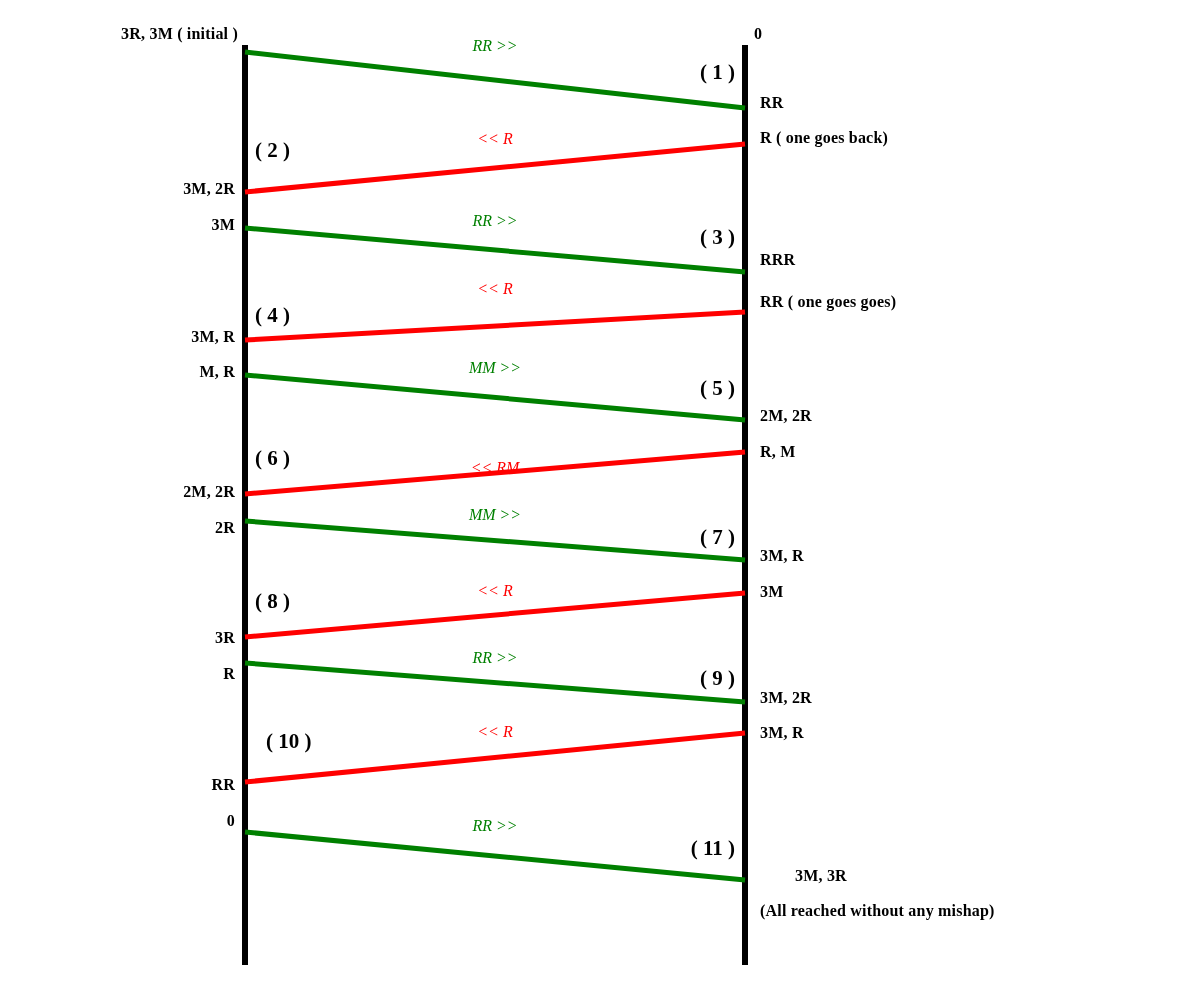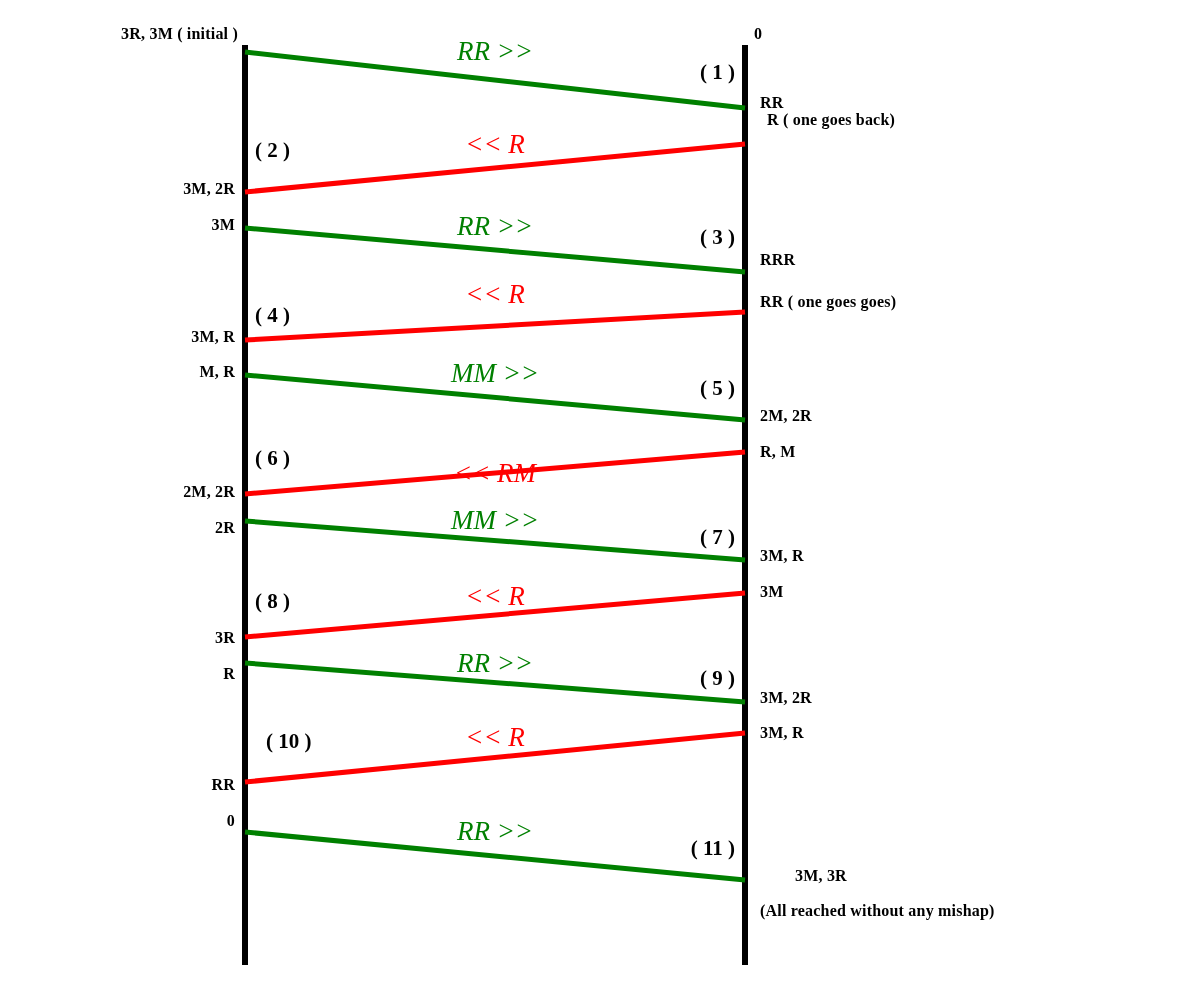--- a/index.html
+++ b/index.html
@@ -43,21 +43,21 @@
   .step {
     font-weight: bold;
     font-size: 21px;
   }
   .step.right-anchor {
     transform: translateX(-100%);
   }
   
   .msg {
     font-style: italic;
-    font-size: 27px;
+    font-size: 16px;
     transform: translateX(-50%);
   }
   .msg.green { color: #008000; }
   .msg.red   { color: #ff0000; }
 </style>
 </head>
 <body>
 
 <div id="canvas">
 
@@ -110,21 +110,21 @@
       <div class="txt state right-anchor" style="left: 235px; top: 217px;">3M</div>
       <div class="txt state right-anchor" style="left: 235px; top: 329px;">3M, R</div>
       <div class="txt state right-anchor" style="left: 235px; top: 364px;">M, R</div>
       <div class="txt state right-anchor" style="left: 235px; top: 484px;">2M, 2R</div>
       <div class="txt state right-anchor" style="left: 235px; top: 520px;">2R</div>
       <div class="txt state right-anchor" style="left: 235px; top: 630px; font-family: Liberation Serif, serif;">3R</div>
       <div class="txt state right-anchor" style="left: 235px; top: 666px;">R</div>
       <div class="txt state right-anchor" style="left: 235px; top: 777px;">RR</div>
       <div class="txt state right-anchor" style="left: 235px; top: 813px;">0</div>
       <div class="txt state" style="left: 760px; top: 95px;">RR</div>
-      <div class="txt state" style="left: 760px; top: 112px; margin-left: 7px;">R ( one goes back)</div>
+      <div class="txt state" style="left: 760px; top: 130px;">R ( one goes back)</div>
       <div class="txt state" style="left: 760px; top: 252px;">RRR</div>
       <div class="txt state" style="left: 760px; top: 294px;">RR ( one goes goes)</div>
       <div class="txt state" style="left: 760px; top: 408px;">2M, 2R</div>
       <div class="txt state" style="left: 760px; top: 444px;">R, M</div>
       <div class="txt state" style="left: 760px; top: 548px;">3M, R</div>
       <div class="txt state" style="left: 760px; top: 584px;">3M</div>
       <div class="txt state" style="left: 760px; top: 690px;">3M, 2R</div>
       <div class="txt state" style="left: 760px; top: 725px;">3M, R</div>
       <div class="txt state" style="left: 760px; top: 868px; margin-left: 35px;">3M, 3R</div>
       <div class="txt state" style="left: 760px; top: 903px;">(All reached without any mishap)</div>

